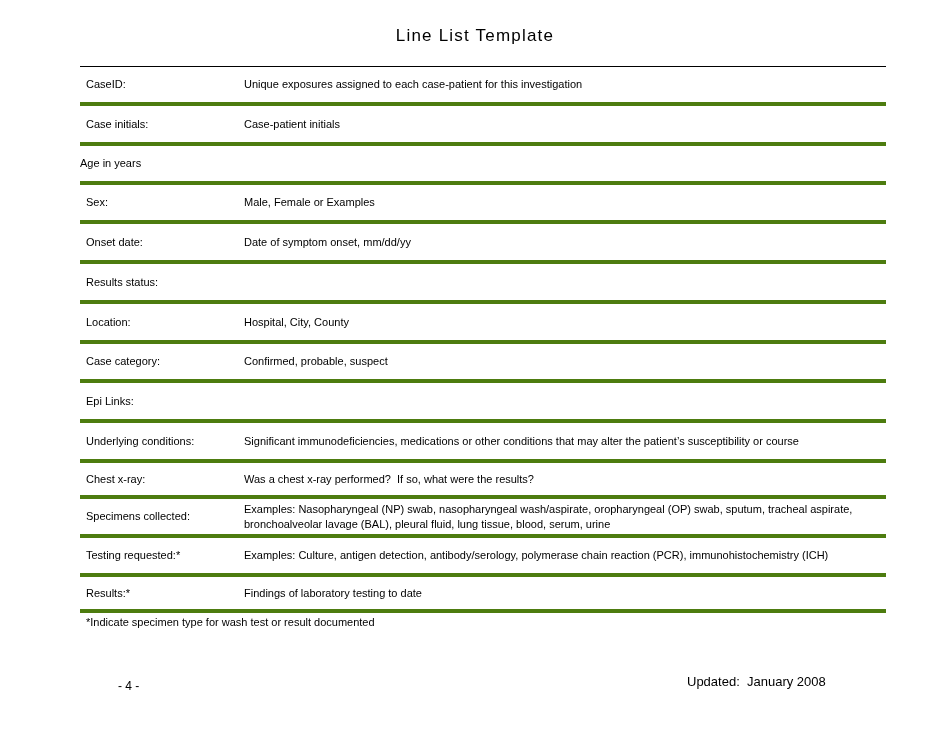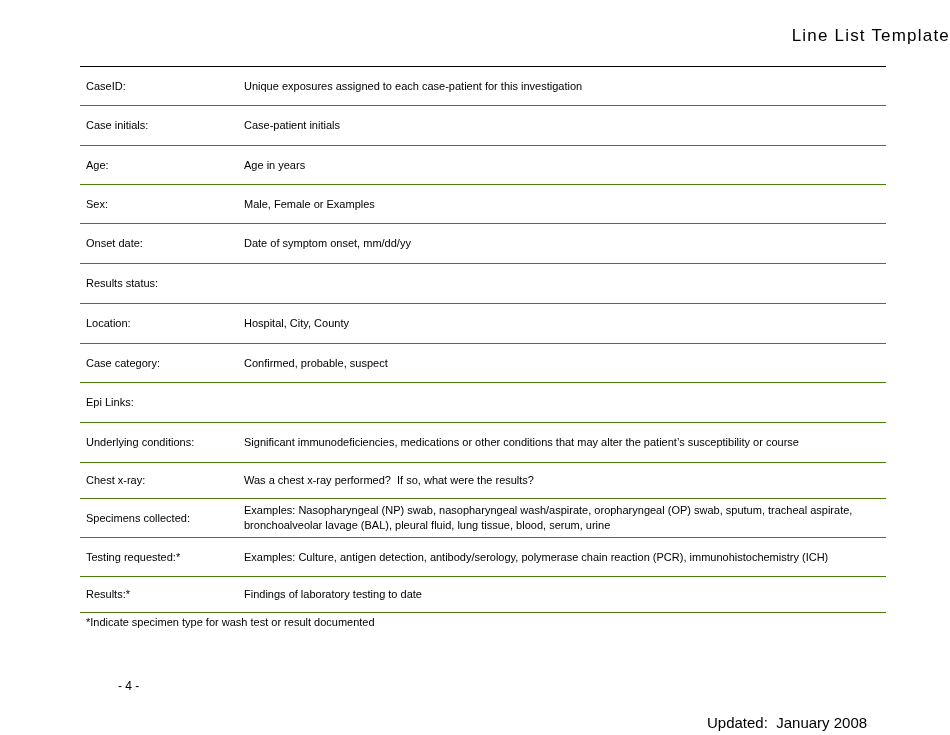--- a/index.html
+++ b/index.html
@@ -11,35 +11,35 @@
     background: #ffffff;
     font-family: "Liberation Sans", sans-serif;
     color: #000000;
     overflow: hidden;
   }
   .doc-title {
     position: absolute;
     top: 26px;
     left: 0;
     width: 100%;
-    text-align: right;
+    text-align: center;
     font-size: 17px;
     letter-spacing: 1.2px;
     color: #000000;
   }
   .line-table {
     position: absolute;
     left: 80px;
     top: 66px;
     width: 806px;
     border-top: 1px solid #000000;
   }
   .row {
     display: flex;
-    border-bottom: 1px solid #4d7c0f;
+    border-bottom: 4px solid #4d7c0f;
   }
   .label-cell {
     width: 164px;
     padding-left: 6px;
     display: flex;
     align-items: center;
     font-size: 11px;
     line-height: 13px;
     flex-shrink: 0;
   }
@@ -60,45 +60,43 @@
   }
   .page-number {
     position: absolute;
     left: 118px;
     top: 679px;
     font-size: 12px;
     white-space: pre;
   }
   .updated-text {
     position: absolute;
-    left: 707px;
+    left: 687px;
     top: 674px;
-    font-size: 15px;
+    font-size: 13px;
     white-space: pre;
-    margin-top: 40px;
   }
 </style>
 </head>
 <body>
 
 <div class="page">
 
   <div class="doc-title">Line List Template</div>
 
   <div class="line-table">
     <div class="row" style="height:39px">
       <div class="label-cell">CaseID:</div>
       <div class="desc-cell">Unique exposures assigned to each case-patient for this investigation</div>
     </div>
     <div class="row" style="height:40px">
       <div class="label-cell">Case initials:</div>
       <div class="desc-cell">Case-patient initials</div>
     </div>
     <div class="row" style="height:39px">
-      <div class="label-cell">Age:</div>
       <div class="desc-cell">Age in years</div>
     </div>
     <div class="row" style="height:39px">
       <div class="label-cell">Sex:</div>
       <div class="desc-cell">Male, Female or Examples</div>
     </div>
     <div class="row" style="height:40px">
       <div class="label-cell">Onset date:</div>
       <div class="desc-cell">Date of symptom onset, mm/dd/yy</div>
     </div>

